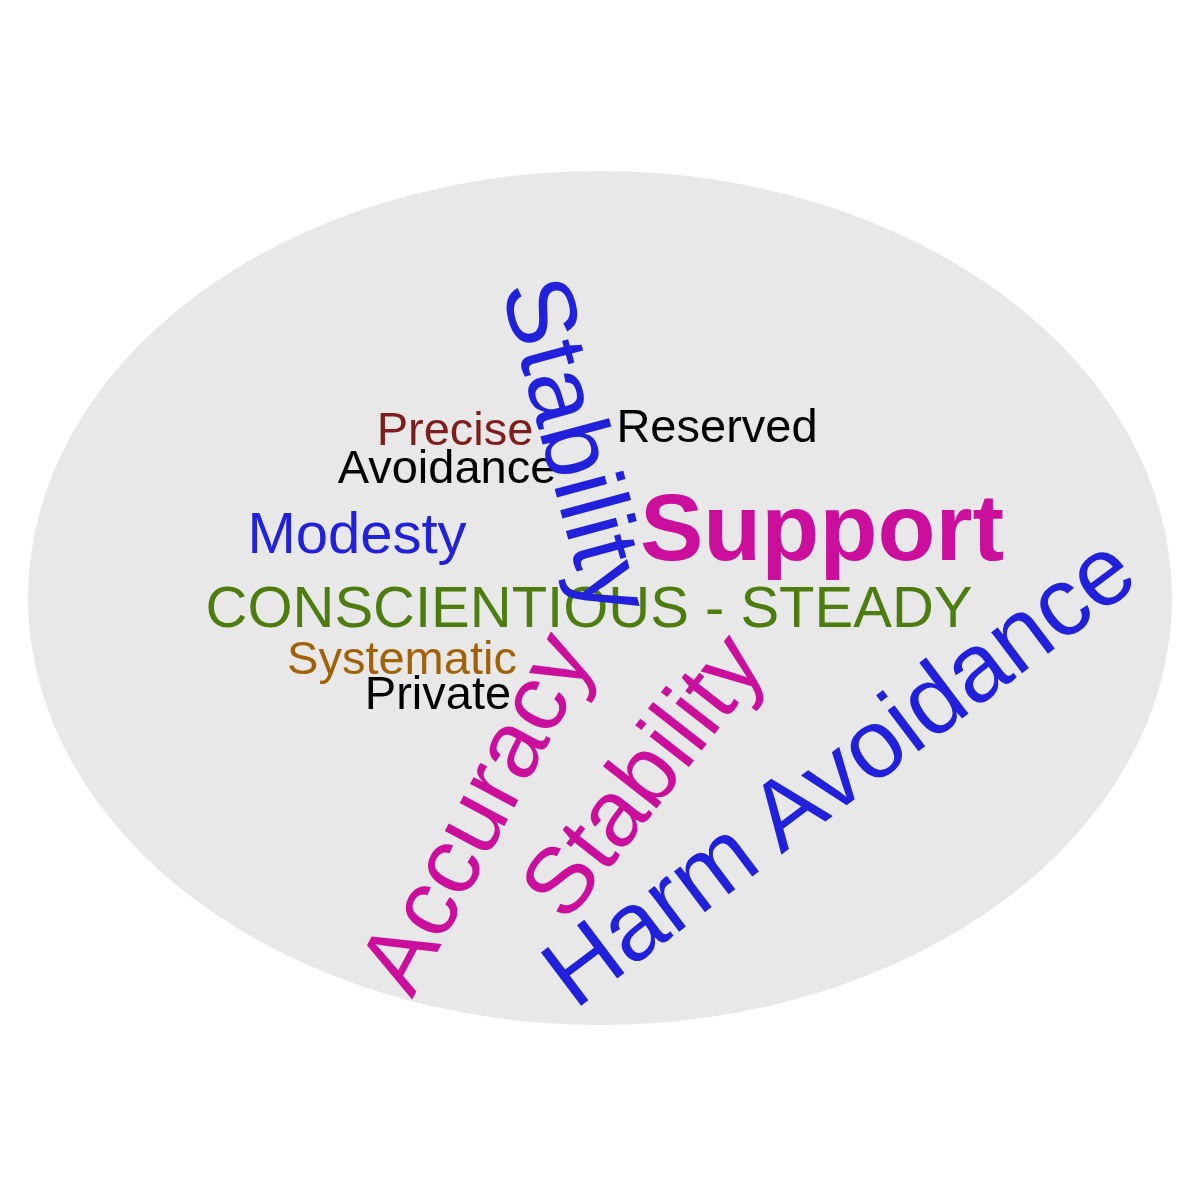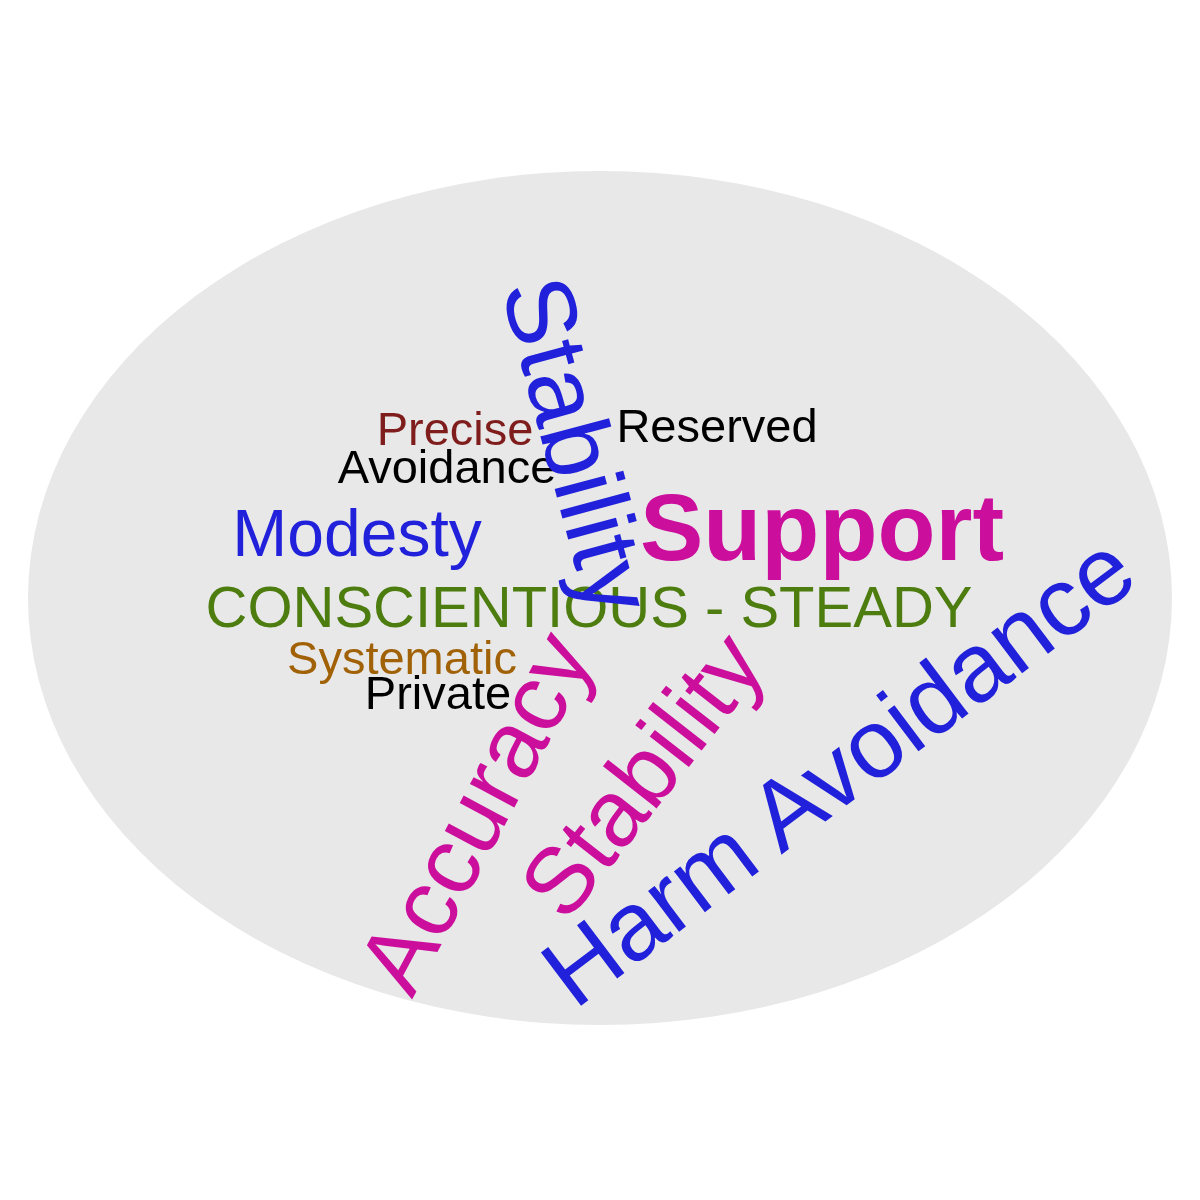--- a/index.html
+++ b/index.html
@@ -32,21 +32,21 @@
 </style>
 </head>
 <body>
 
 <div id="canvas">
   <div id="ellipse-bg" style="left: 28px; top: 171px; width: 1144px; height: 854px; background: rgb(232, 232, 232);"></div>
   <div id="cloud">
       <span class="word" style="left: 455px; top: 428px; font-size: 47px; color: #7f1d1d; transform: translate(-50%, -50%) rotate(0deg); text-align: center;">Precise</span>
       <span class="word" style="left: 447px; top: 466px; font-size: 47px; color: rgb(0, 0, 0); transform: translate(-50%, -50%) rotate(0deg);">Avoidance</span>
       <span class="word" style="left: 717px; top: 425px; font-size: 47px; color: rgb(0, 0, 0); transform: translate(-50%, -50%) rotate(0deg);">Reserved</span>
-      <span class="word" style="left: 357px; top: 533px; font-size: 66px; color: rgb(33, 33, 220); transform: translate(-50%, -50%) rotate(0deg);">Modesty</span>
+      <span class="word" style="left: 357px; top: 533px; font-size: 58px; color: rgb(33, 33, 220); transform: translate(-50%, -50%) rotate(0deg);">Modesty</span>
       <span class="word" style="left: 822px; top: 527px; font-size: 95px; color: rgb(204, 14, 156); transform: translate(-50%, -50%) rotate(0deg); font-weight: bold;">Support</span>
       <span class="word" style="left: 589px; top: 607px; font-size: 58px; color: #4d7c0f; transform: translate(-50%, -50%) rotate(0deg);">CONSCIENTIOUS - STEADY</span>
       <span class="word" style="left: 402px; top: 657px; font-size: 47px; color: #a16207; transform: translate(-50%, -50%) rotate(0deg);">Systematic</span>
       <span class="word" style="left: 438px; top: 692px; font-size: 47px; color: rgb(0, 0, 0); transform: translate(-50%, -50%) rotate(0deg);">Private</span>
       <span class="word" style="left: 578px; top: 445px; font-size: 98px; color: rgb(33, 33, 220); transform: translate(-50%, -50%) rotate(75deg);">Stability</span>
       <span class="word" style="left: 475px; top: 812px; font-size: 95px; color: rgb(204, 14, 156); transform: translate(-50%, -50%) rotate(-62deg);">Accuracy</span>
       <span class="word" style="left: 642px; top: 775px; font-size: 94px; color: rgb(204, 14, 156); transform: translate(-50%, -50%) rotate(-52deg);">Stability</span>
       <span class="word" style="left: 838px; top: 770px; font-size: 97px; color: rgb(33, 33, 220); transform: translate(-50%, -50%) rotate(-37deg);">Harm Avoidance</span>
     </div>
 </div>

